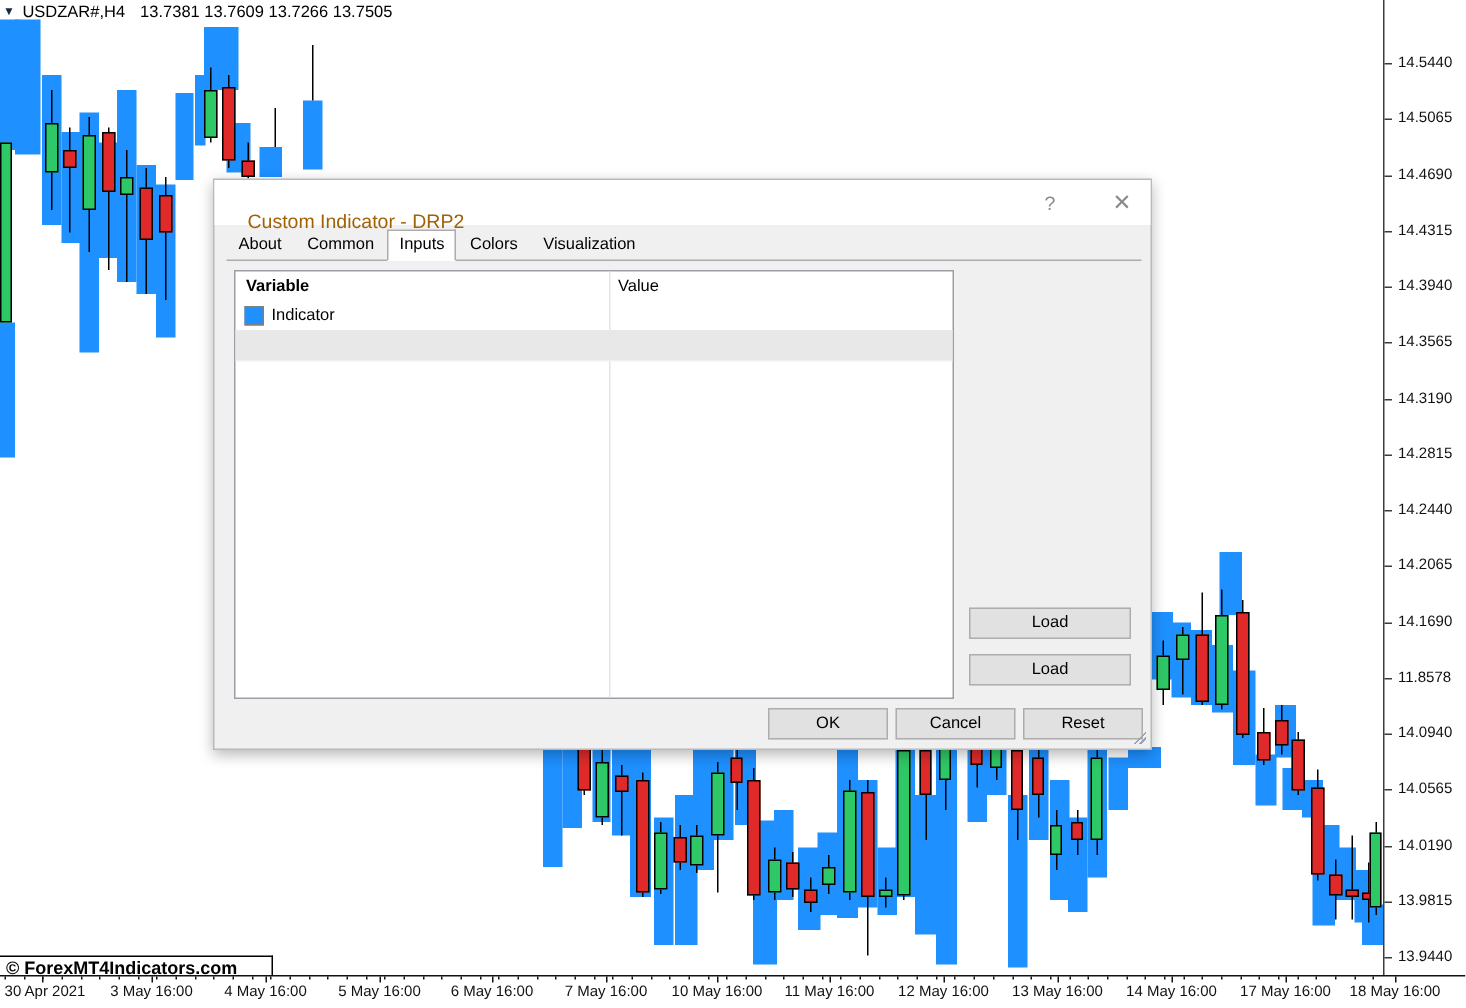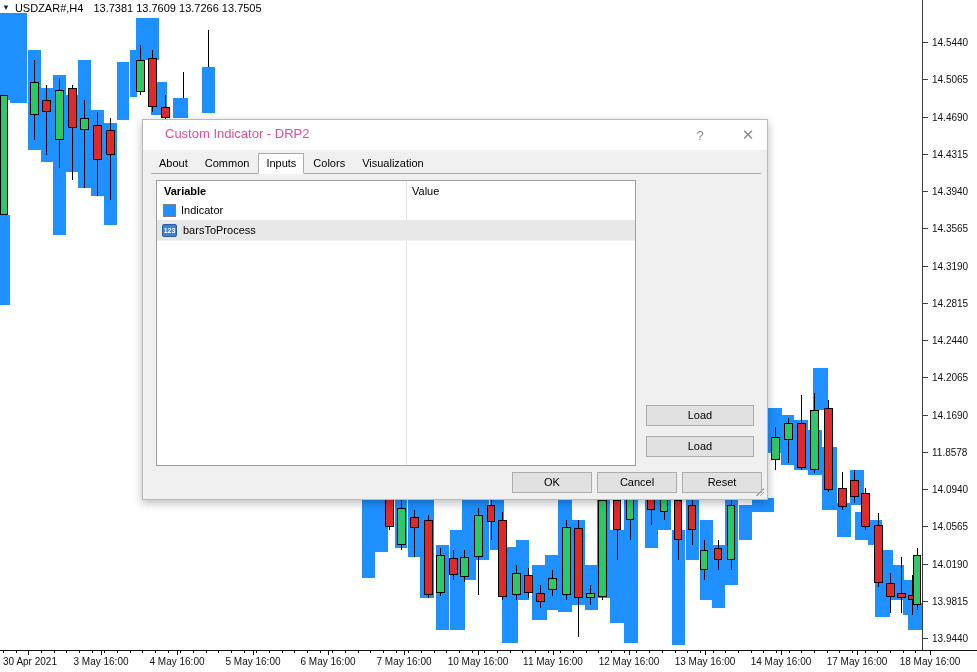--- a/index.html
+++ b/index.html
@@ -31,21 +31,21 @@
   .time-axis { position:absolute; left:0; top:650px; width:977px; height:22px; background:#fff;
                border-top:1px solid #111; z-index:4; }
   .t-label { position:absolute; top:5px; font-size:10px; color:#111; transform:translateX(-50%); white-space:nowrap; }
   .t-tick  { position:absolute; top:0; width:1px; background:#111; }
 
   
   .dialog { position:absolute; left:142px; top:119px; width:626px; height:381px;
             background:#f0f0f0; border:1px solid #b9b9b9; box-shadow:0 3px 9px rgba(0,0,0,.28);
             z-index:10; font-size:11px; color:#000; }
   .titlebar { position:absolute; left:0; top:0; width:100%; height:30px; background:#fff; }
-  .title { position:absolute; left:22px; top:6px; font-size:13px; color:#ec4899; }
+  .title { position:absolute; left:22px; top:20px; font-size:13px; color:#a16207; }
   .helpbtn, .closebtn { position:absolute; top:0; height:30px; display:flex; align-items:center;
             justify-content:center; color:#8a8a8a; cursor:default; }
   .helpbtn { left:540px; width:34px; font-size:13px; }
   .closebtn { left:588px; width:34px; font-size:15px; }
 
   .tabstrip { position:absolute; left:8px; top:33px; height:21px; display:flex; align-items:flex-end; }
   .tabstrip-line { position:absolute; left:8px; top:53px; width:610px; height:1px; background:#acacac; }
   .tab { position:relative; padding:3px 7px 4px 7px; margin-right:1px; color:#000;
          border:1px solid transparent; }
   .tab.active { background:#fff; border:1px solid #acacac; border-bottom:1px solid #fff; z-index:2; }
@@ -84,20 +84,21 @@
 <body>
 
 <div class="screen">
 
   <div class="plot" id="plot">
     <div class="quote">
       <span class="dd">▼</span>
       <span class="sym">USDZAR#,H4</span>
       <span>13.7381 13.7609 13.7266 13.7505</span>
     </div>
+    <div class="watermark">© ForexMT4Indicators.com</div>
   <div class="bar" style="left: 0px; top: 13px; width: 13px; height: 87px; background: rgb(30, 144, 255);"></div>
       <div class="bar" style="left: 0px; top: 215px; width: 10px; height: 90px; background: rgb(30, 144, 255);"></div>
       <div class="bar" style="left: 10px; top: 13px; width: 17px; height: 90px; background: rgb(30, 144, 255);"></div>
       <div class="bar" style="left: 28px; top: 50px; width: 13px; height: 100px; background: rgb(30, 144, 255);"></div>
       <div class="bar" style="left: 41px; top: 88px; width: 13px; height: 74px; background: rgb(30, 144, 255);"></div>
       <div class="bar" style="left: 53px; top: 75px; width: 13px; height: 160px; background: rgb(30, 144, 255);"></div>
       <div class="bar" style="left: 66px; top: 95px; width: 13px; height: 77px; background: rgb(30, 144, 255);"></div>
       <div class="bar" style="left: 78px; top: 60px; width: 13px; height: 128px; background: rgb(30, 144, 255);"></div>
       <div class="bar" style="left: 91px; top: 110px; width: 13px; height: 86px; background: rgb(30, 144, 255);"></div>
       <div class="bar" style="left: 104px; top: 123px; width: 13px; height: 102px; background: rgb(30, 144, 255);"></div>
@@ -418,24 +419,20 @@
                  <div class="c2">Value</div>
         </div>
         <div class="lrow" style="top: 19px;">
                    <div class="c2">
             <span class="swatch"></span>
             <span>Indicator</span>
           </div>
         </div>
         <div class="rowline" style="top: 39px;"></div>
         <div class="lrow" style="top: 39px; background: rgb(232, 232, 232);">
-          <div class="c1">
-            <span class="ico ico-123">123</span>
-            <span>barsToProcess</span>
-          </div>
         </div>
         <div class="rowline" style="top: 59px;"></div>
       </div>
 
     <div class="btn btn-load">Load</div>
     <div class="btn btn-save">Load</div>
     <div class="btn btn-ok">OK</div>
     <div class="btn btn-cancel">Cancel</div>
     <div class="btn btn-reset">Reset</div>
     <div class="grip"></div>

